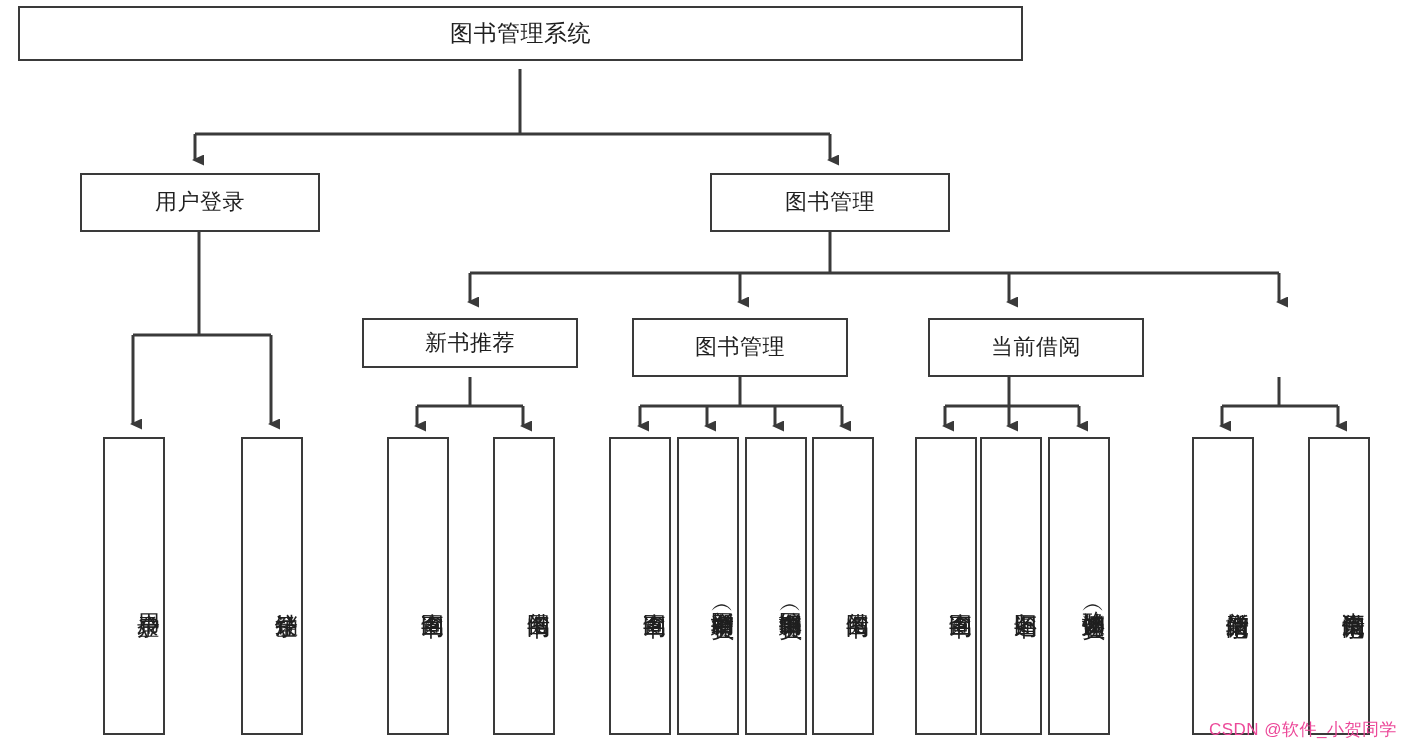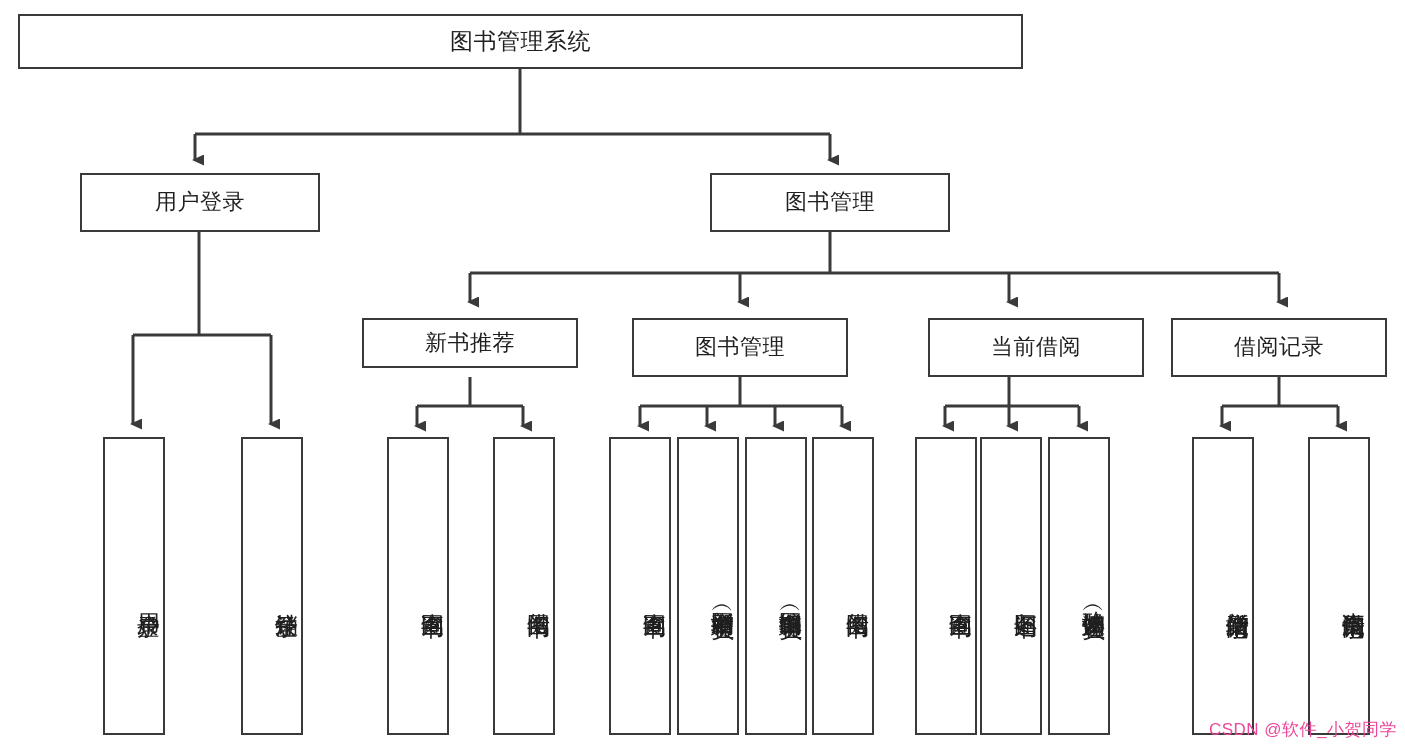--- a/index.html
+++ b/index.html
@@ -112,42 +112,39 @@
       <path d="M1009,406 L1009,426" marker-end="url(#arrow)"></path>
       <path d="M1079,406 L1079,426" marker-end="url(#arrow)"></path>
 
       <path d="M1279,377 L1279,406"></path>
       <path d="M1222,406 L1338,406"></path>
       <path d="M1222,406 L1222,426" marker-end="url(#arrow)"></path>
       <path d="M1338,406 L1338,426" marker-end="url(#arrow)"></path>
     </g>
   </svg>
 
-  <div class="node node-h node-root" style="left:18px; top:14px; width:1005px; height:55px;">
+  <div class="node node-h node-root" style="left:18px; top:6px; width:1005px; height:55px;">
     <span>图书管理系统</span>
   </div>
 
   <div class="node node-h" style="left:80px; top:173px; width:240px; height:59px;">
     <span>用户登录</span>
   </div>
   <div class="node node-h" style="left:710px; top:173px; width:240px; height:59px;">
     <span>图书管理</span>
   </div>
 
   <div class="node node-h" style="left:362px; top:318px; width:216px; height:50px;">
     <span>新书推荐</span>
   </div>
   <div class="node node-h" style="left:632px; top:318px; width:216px; height:59px;">
     <span>图书管理</span>
   </div>
   <div class="node node-h" style="left:901px; top:318px; width:216px; height:59px;margin-left:27px;">
     <span>当前借阅</span>
-  </div>
-  <div class="node node-h" style="left:1171px; top:318px; width:216px; height:59px;">
-    <span>借阅记录</span>
   </div>
 
   <div class="node node-v" style="left:103px; top:437px; width:62px; height:298px;">
     <span>用户登录</span>
   </div>
   <div class="node node-v" style="left:241px; top:437px; width:62px; height:298px;">
     <span>注销登录</span>
   </div>
 
   <div class="node node-v" style="left:387px; top:437px; width:62px; height:298px;">

